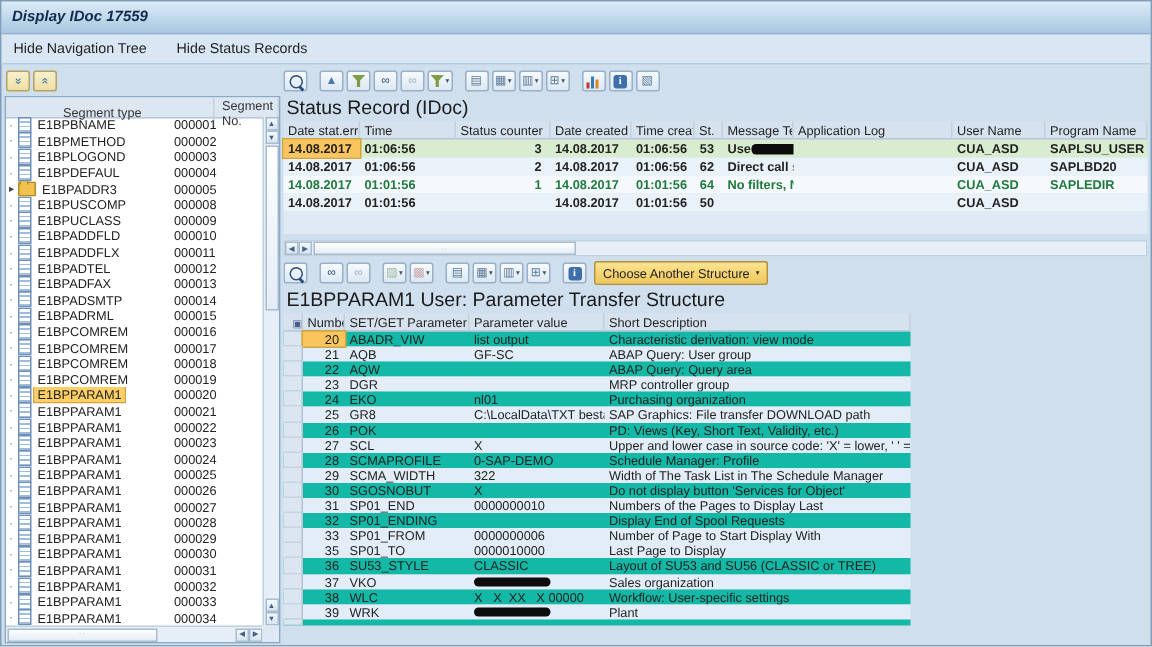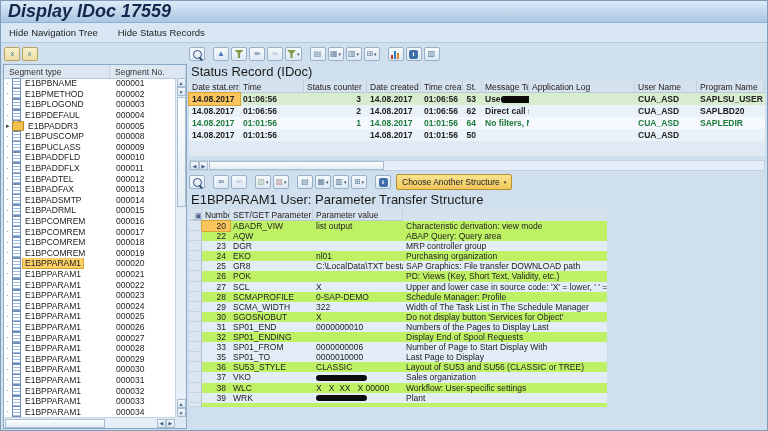--- a/index.html
+++ b/index.html
@@ -2,21 +2,21 @@
 <html><head>
 <meta charset="utf-8">
 <style>
   html,body{margin:0;padding:0;background:#e8e8e8;}
   .window{position:relative;width:768px;height:431px;background:#cfdfee;border:1px solid #7f9db9;
     box-sizing:border-box;font-family:"Liberation Sans","DejaVu Sans",sans-serif;overflow:hidden;
     -webkit-font-smoothing:antialiased;}
   
   .titlebar{height:21px;background:linear-gradient(#dcebf7,#a9c6e1);display:flex;align-items:center;
     padding-left:7px;border-bottom:1px solid #8fb0cf;}
-  .titlebar .t{font-style:italic;font-weight:bold;font-size:18px;color:#14284b;}
+  .titlebar .t{font-style:italic;font-weight:bold;font-size:10px;color:#14284b;}
   .menubar{height:19px;background:#d9e7f4;display:flex;align-items:center;gap:20px;padding-left:8px;
     border-bottom:1px solid #b6cbde;font-size:9.5px;color:#222;}
   .menubar .mi{cursor:default;}
   
   .tb{display:flex;align-items:center;gap:2px;}
   .tbtn{height:14px;min-width:16px;display:inline-flex;align-items:center;justify-content:center;
     background:linear-gradient(#f6fafd,#dce8f3);border:1px solid #9ab0c8;border-radius:2px;
     font-size:8px;line-height:1;padding:0 1px;box-sizing:border-box;}
   .tbtn.yellow{background:linear-gradient(#f8f0cd,#eddfa4);border-color:#b8a35e;}
   .tbtn .dd{font-size:5px;color:#44536a;margin-left:1px;}
@@ -32,21 +32,21 @@
   .shape-chart i{display:block;width:2px;background:#c0392b;}
   .shape-chart i:nth-child(2){background:#2e7fc2;}
   .shape-chart i:nth-child(3){background:#e0881f;}
   .rot90{transform:rotate(90deg);display:inline-block;}
   .rotm90{transform:rotate(-90deg);display:inline-block;}
   
   .left-panel{position:absolute;left:2px;top:44px;width:184px;bottom:1px;}
   .left-toolbar{height:18px;display:flex;gap:2px;align-items:center;padding-left:1px;}
   .tree{position:absolute;top:19px;left:0;right:0;bottom:0;background:#fff;border:1px solid #8aa8c8;box-sizing:border-box;}
   .tree-header{height:13px;display:grid;grid-template-columns:106px 1fr;background:#dde7f2;
-    border-bottom:1px solid #b8c8da;font-size:8.5px;color:#333;align-items:center;}
+    border-bottom:1px solid #b8c8da;font-size:8.5px;color:#333;align-items:center;padding-left:33px;}
   .tree-header span{padding-left:5px;border-right:1px solid #c4d2e0;height:100%;display:flex;align-items:center;box-sizing:border-box;}
   .tree-body{position:absolute;top:13px;left:0;right:11px;bottom:11px;overflow:hidden;}
   .tree-row{height:10.6px;display:grid;grid-template-columns:106px 1fr;align-items:center;font-size:8.5px;color:#222;}
   .tree-row .c1{display:flex;align-items:center;gap:2px;padding-left:2px;white-space:nowrap;overflow:hidden;}
   .tree-row .bullet{color:#7b8aa0;font-size:8px;width:4px;}
   .tree-row .exp{color:#444;font-size:7px;width:4px;}
   .icon-doc{width:7px;height:9px;background:repeating-linear-gradient(180deg,#fff 0 2px,#9dbce0 2px 3px);
     border:1px solid #6d8fb8;display:inline-block;flex:none;}
   .icon-folder{width:10px;height:8px;background:#f2c14e;border:1px solid #b08a28;border-radius:1px;
     display:inline-block;flex:none;position:relative;}
@@ -86,21 +86,21 @@
   .param-panel{position:absolute;left:188px;top:172px;right:2px;bottom:1px;overflow:hidden;}
   .choose-btn{height:14px;display:inline-flex;align-items:center;background:linear-gradient(#fce globalThis91,#f0c75a);
     background:linear-gradient(#fbe491,#f0c75a);border:1px solid #b5922f;border-radius:2px;
     padding:0 5px;font-size:8.5px;color:#222;margin-left:3px;}
   .choose-btn .dd{font-size:5px;margin-left:4px;color:#333;}
   .p-grid{font-size:8.5px;color:#222;}
   .p-header,.p-row{display:grid;grid-template-columns:13px 28px 83px 90px 204px;width:418px;}
   .p-header{background:#d7e2ef;height:12px;}
   .p-header span{border-right:1px solid #c2d0e0;border-bottom:1px solid #b8c8da;padding:1px 0 0 3px;
     white-space:nowrap;overflow:hidden;box-sizing:border-box;}
-  .p-row{height:10.1px;background:#bef264;}
+  .p-row{height:10.1px;background:#14b8a6;}
   .p-row.alt{background:#e2edf7;}
   .p-row span{padding:0 0 0 3px;white-space:pre;overflow:hidden;line-height:10.1px;}
   .p-row .sel{background:#dce6f0;border-right:1px solid #b0c2d4;border-bottom:1px solid #c6d4e2;padding:0;}
   .p-row .num{text-align:right;padding-right:4px;}
   .p-header .num{text-align:right;padding-right:4px;}
   .p-row.partial{height:4px;overflow:hidden;}
   .expander{font-size:7px;color:#44608a;padding-left:1px;}
 </style>
 </head>
 <body>
@@ -579,28 +579,36 @@
           <span class="dd">▾</span>
         </span>
       </div>
     <div class="sec-title">E1BPPARAM1 User: Parameter Transfer Structure</div>
     <div class="p-grid">
       <div class="p-header" id="param-header">
           <span><span class="expander">▣</span></span>
           <span class="num">Number</span>
           <span>SET/GET Parameter ID</span>
           <span>Parameter value</span>
+          <span>Short Description</span>
         </div>
       <div id="param-rows">
           <div class="p-row">
             <span class="sel"></span>
             <span class="num cell-cursor">20</span>
             <span>ABADR_VIW</span>
             <span>list output</span>
             <span>Characteristic derivation: view mode</span>
+          </div>
+          <div class="p-row alt">
+            <span class="sel"></span>
+            <span class="num">21</span>
+            <span>AQB</span>
+            <span>GF-SC</span>
+            <span>ABAP Query: User group</span>
           </div>
           <div class="p-row">
             <span class="sel"></span>
             <span class="num">22</span>
             <span>AQW</span>
             <span></span>
             <span>ABAP Query: Query area</span>
           </div>
           <div class="p-row alt">
             <span class="sel"></span>

